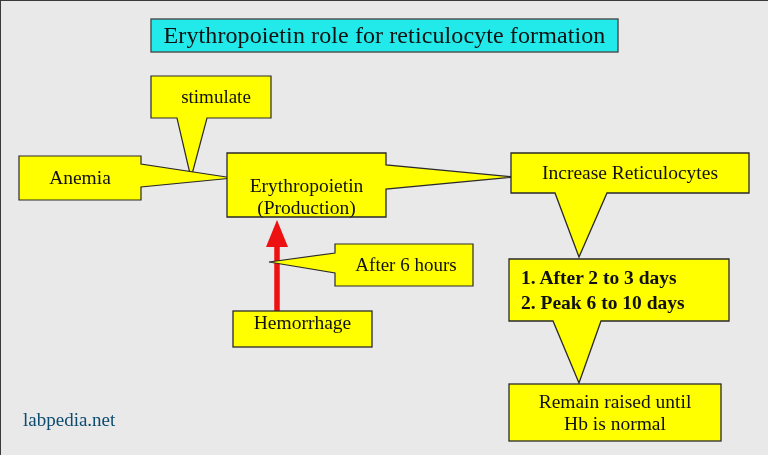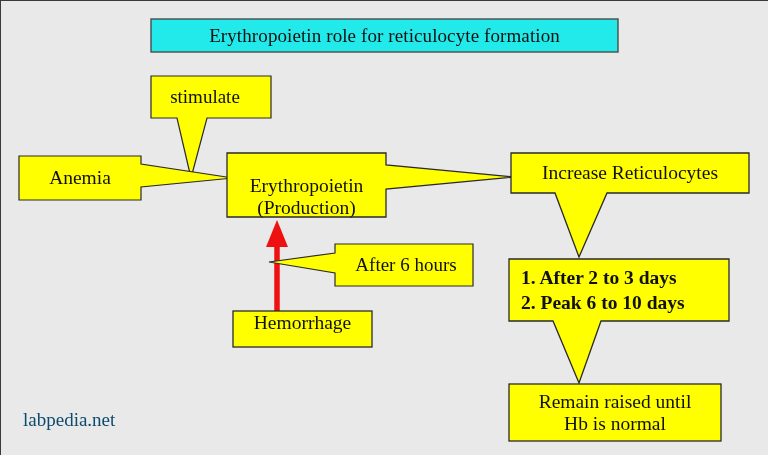--- a/index.html
+++ b/index.html
@@ -29,21 +29,21 @@
     display: flex;
     align-items: center;
     justify-content: center;
     text-align: center;
     color: #111111;
     line-height: 1.12;
     white-space: pre;
     pointer-events: none;
   }
   .title-label {
-    font-size: 19px;
+    font-size: 24px;
     letter-spacing: 0.1px;
   }
   .box-label {
     font-size: 19.5px;
   }
   .small-label {
     font-size: 19px;
   }
   .list-label {
     font-size: 19.5px;
@@ -87,21 +87,21 @@
     </g>
 
     <path d="M334,243 L472,243 L472,285 L334,285 L334,272 L268,261 L334,252 Z" fill="#ffff00" stroke="#2a2a2a" stroke-width="1.2" stroke-linejoin="miter"></path>
 
     <rect x="232" y="310" width="139" height="36" fill="#ffff00" stroke="#2a2a2a" stroke-width="1.3"></rect>
 
   </svg>
 
   <div class="node-label title-label" style="left:150px; top:18px; width:467px; height:33px;">Erythropoietin role for reticulocyte formation</div>
 
-  <div class="node-label small-label" style="left:144px; top:75px; width:120px; height:42px;">stimulate</div>
+  <div class="node-label small-label" style="left:155px; top:75px; width:120px; height:42px;">stimulate</div>
 
   <div class="node-label box-label" style="left:18px; top:155px; width:122px; height:44px;text-align:center;">Anemia</div>
 
   <div class="node-label box-label" style="left:226px; top:164px; width:159px; height:64px; flex-direction:column;">
     <span>Erythropoietin</span>
     <span>(Production)</span>
   </div>
 
   <div class="node-label box-label" style="left:510px; top:152px; width:238px; height:40px;">Increase Reticulocytes</div>
 

